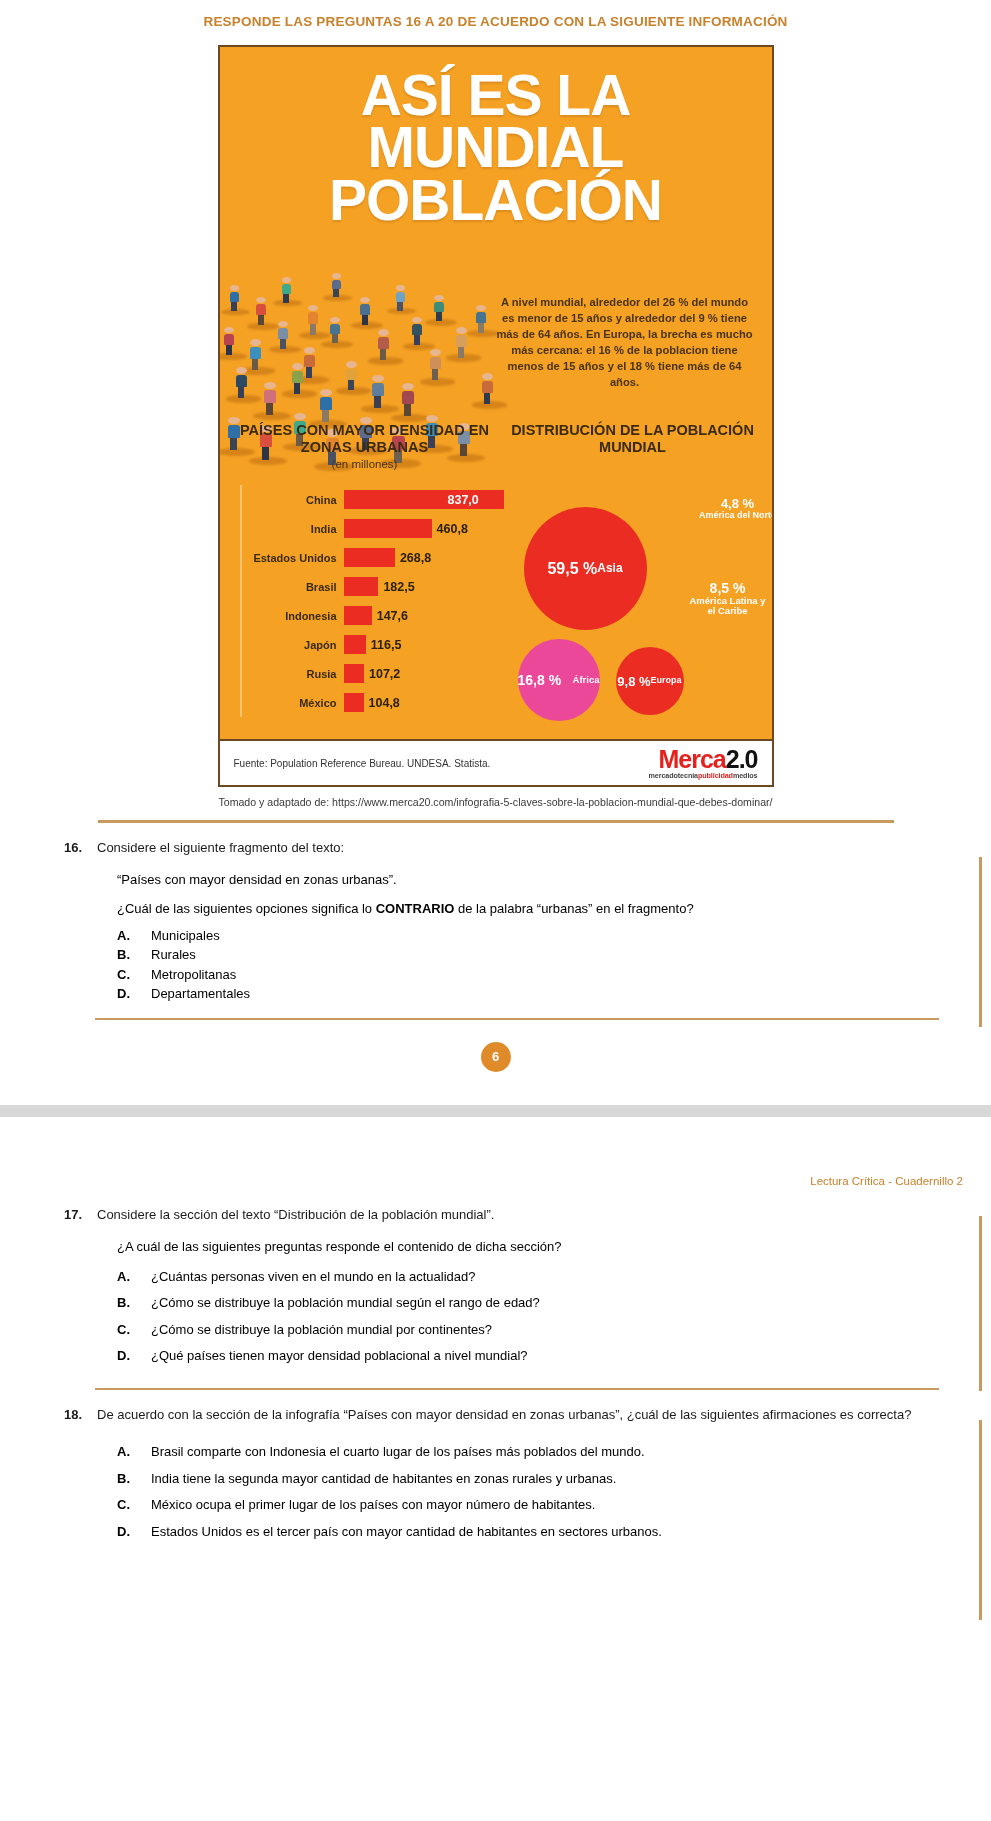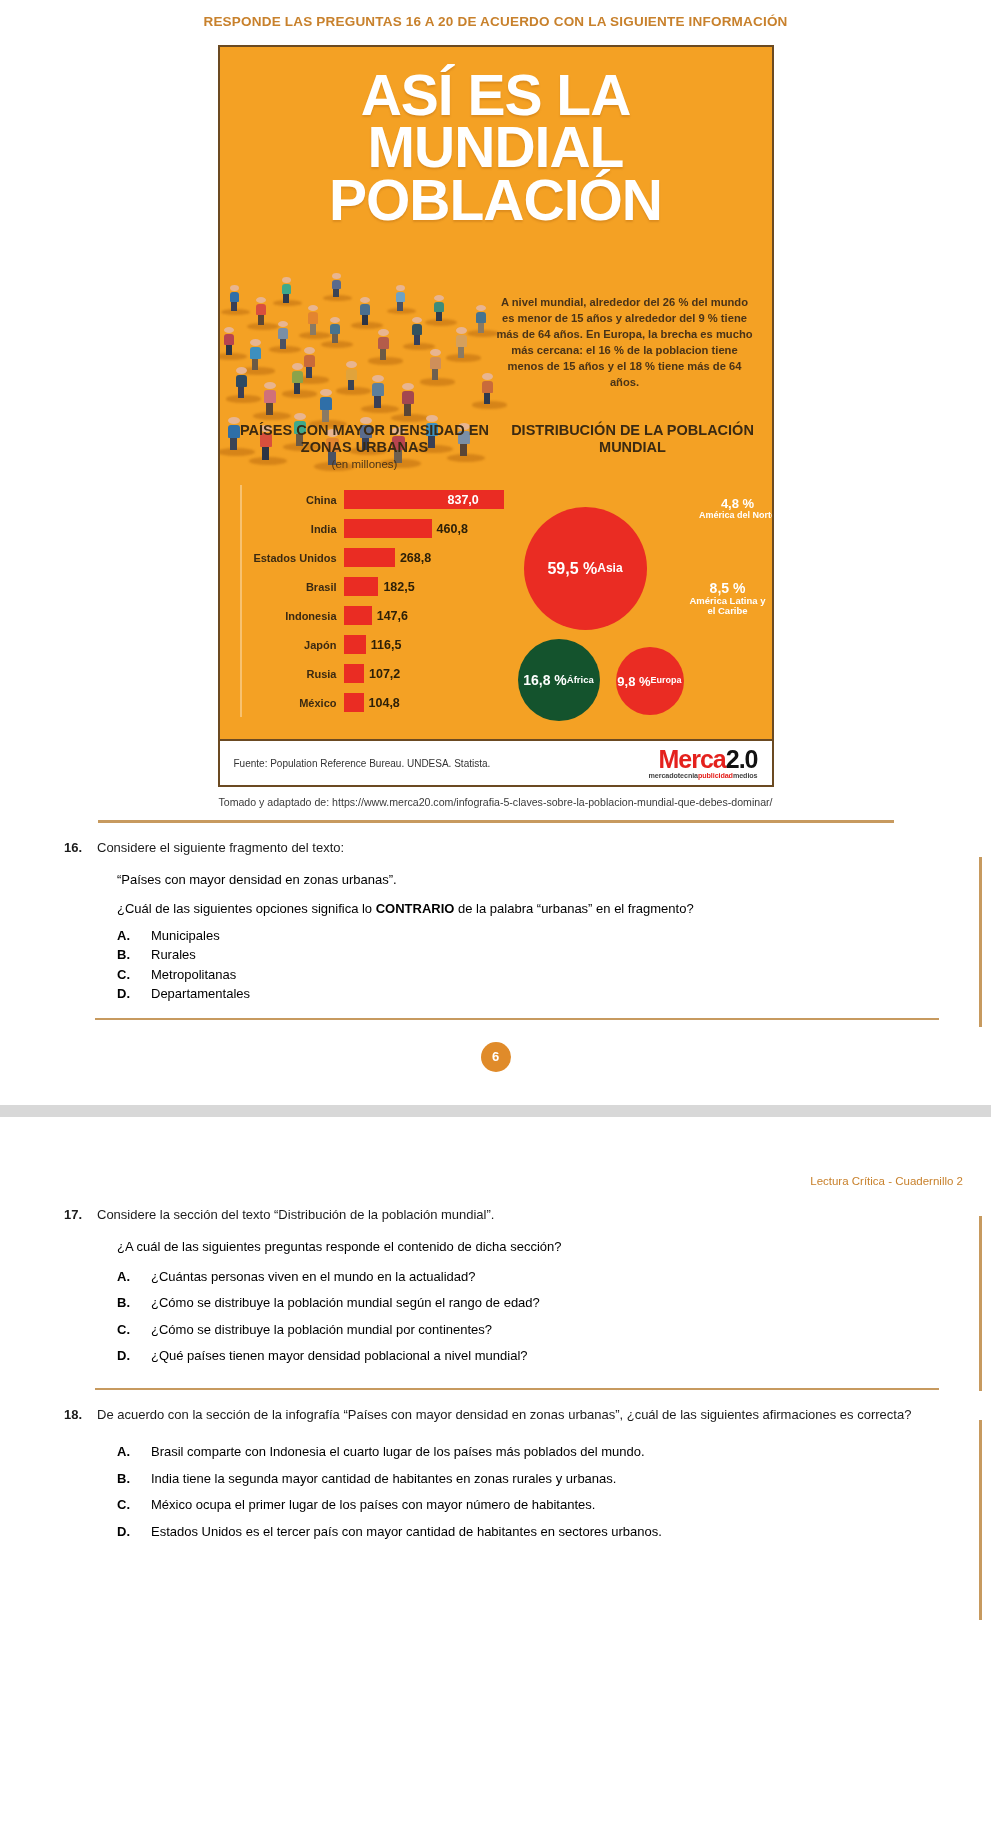--- a/index.html
+++ b/index.html
@@ -517,21 +517,21 @@
               <div class="bar-val">104,8</div>
             </div>
           </div>
         </div>
 
       <div class="bubbles" id="bubbles">
           <div class="bubble" style="left: 14px; top: 30px; width: 123px; height: 123px; background: rgb(234, 44, 35);">
             <div class="pct" style="font-size: 16px;">59,5 %</div>
             <div class="nm" style="font-size: 12px; text-align: right;">Asia</div>
           </div>
-          <div class="bubble" style="left: 8px; top: 162px; width: 82px; height: 82px; background: #14532d;">
+          <div class="bubble" style="left: 8px; top: 162px; width: 82px; height: 82px; background: #ec4899; justify-content: space-between;">
             <div class="pct" style="font-size: 14px;">16,8 %</div>
             <div class="nm" style="font-size: 9.5px;">África</div>
           </div>
           <div class="bubble" style="left: 106px; top: 170px; width: 68px; height: 68px; background: rgb(234, 44, 35);">
             <div class="pct" style="font-size: 13px;">9,8 %</div>
             <div class="nm" style="font-size: 9px;">Europa</div>
           </div>
           <div class="side-label" style="left: 176px; top: 104px; width: 84px;">
             <span class="pct" style="font-size: 14px;">8,5 %</span>
             <span class="nm" style="font-size: 9.5px;">América Latina y el Caribe</span>

